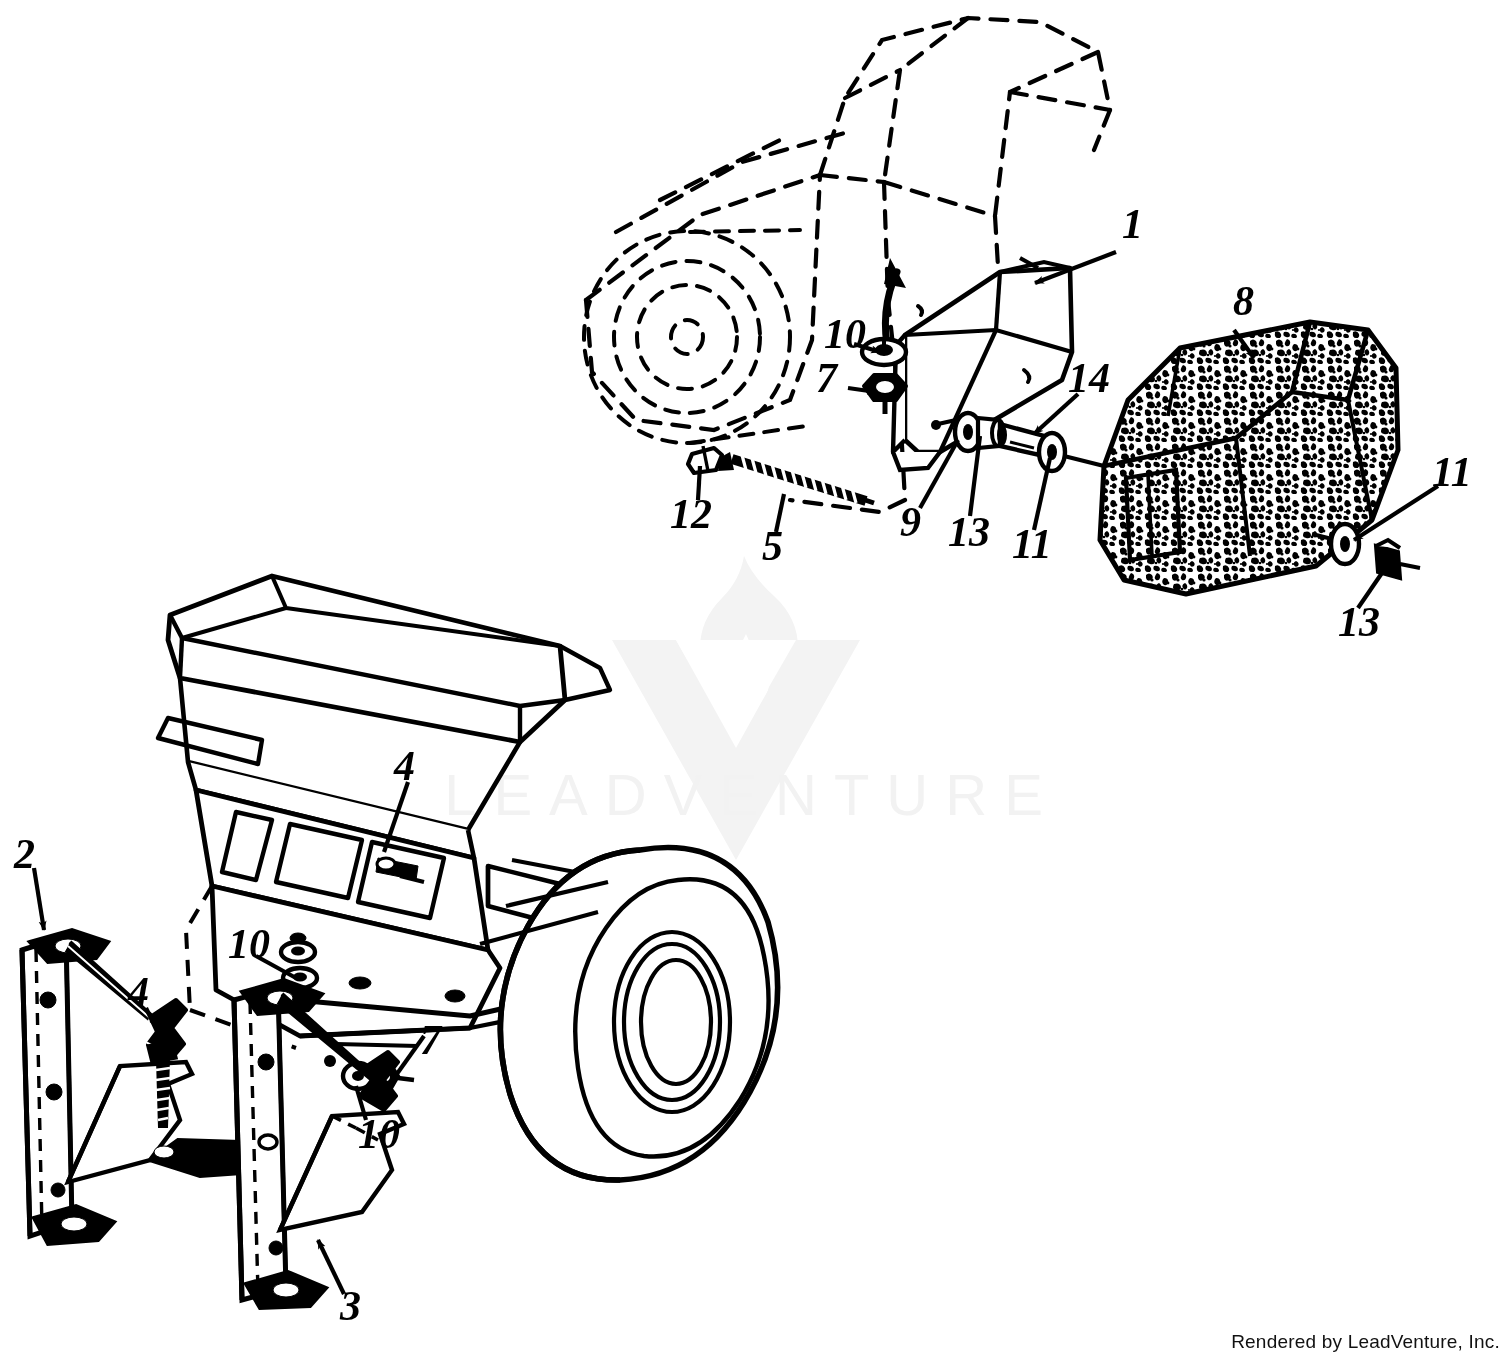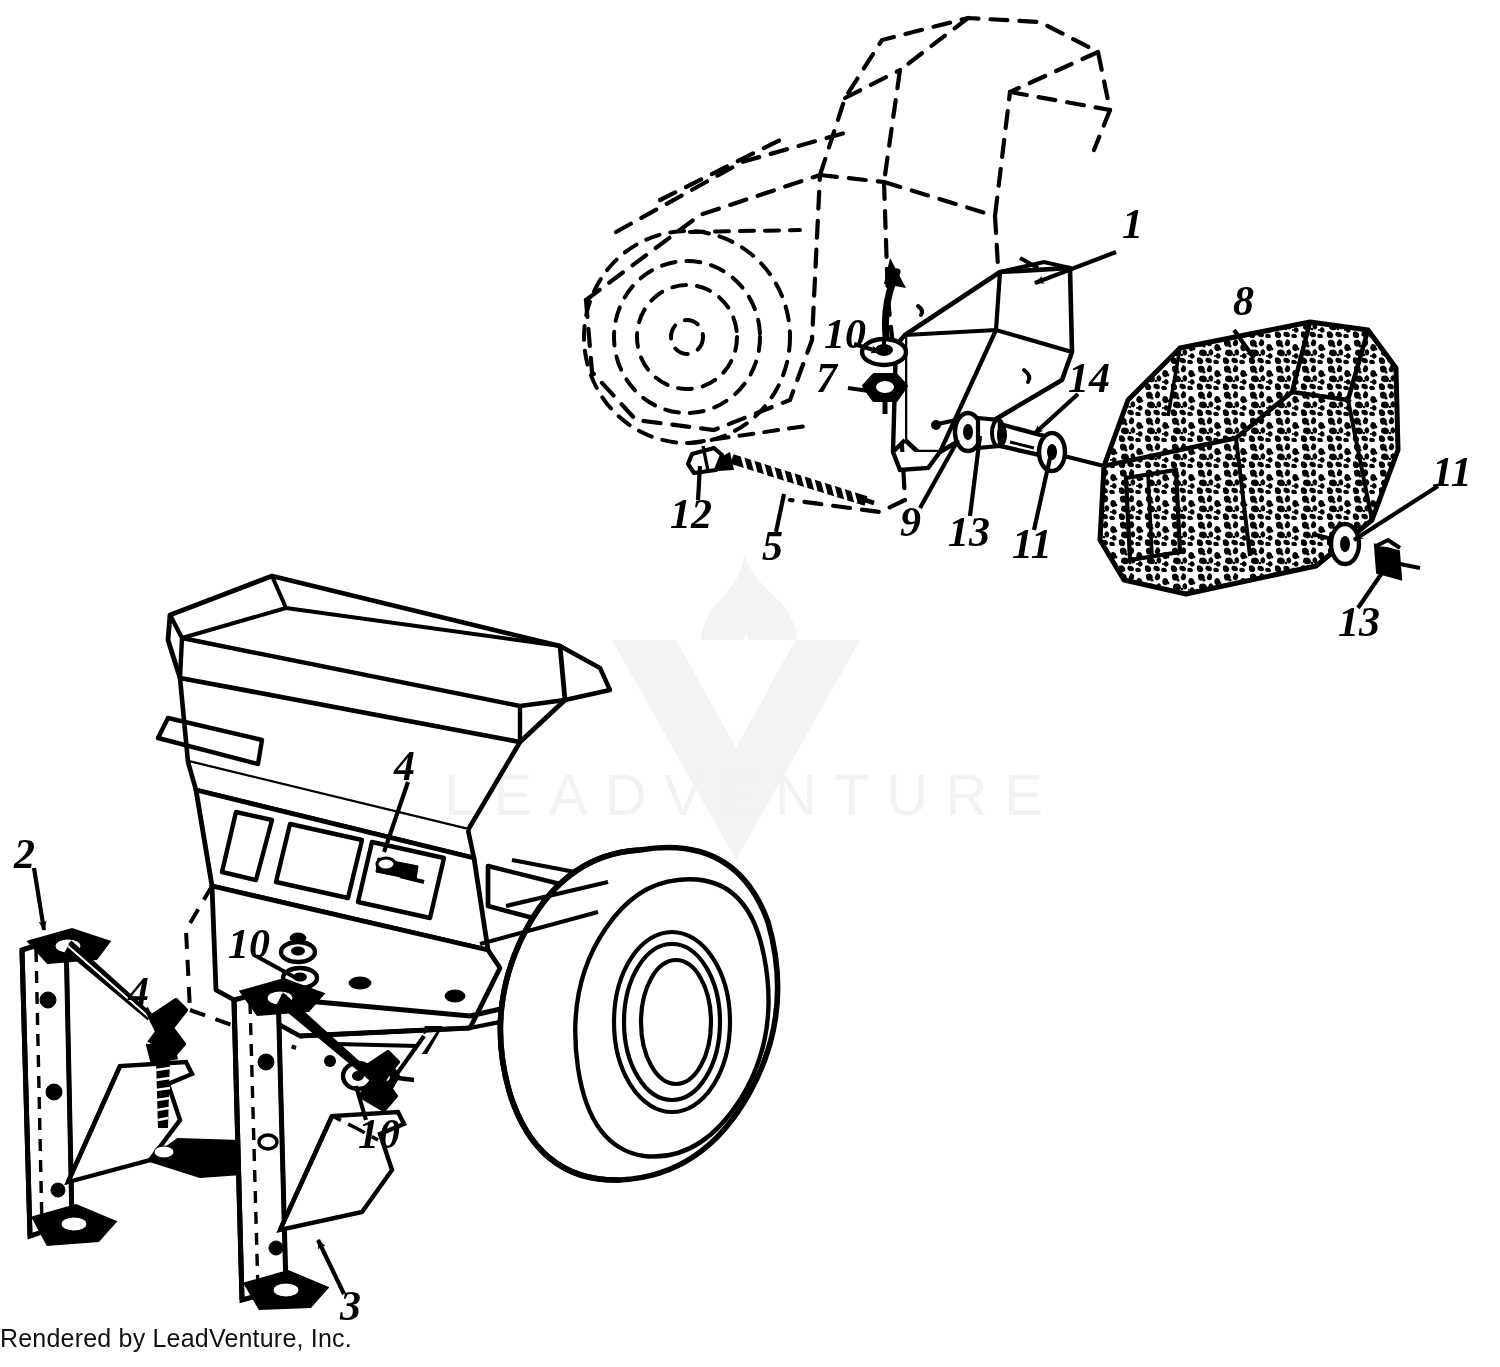--- a/index.html
+++ b/index.html
@@ -32,23 +32,23 @@
     font-family: "Liberation Serif", serif;
     font-style: italic;
     font-weight: 700;
     fill: #000000;
   }
   .caption {
     position: absolute;
     left: 0;
     right: 0;
     bottom: 14px;
-    text-align: left;
+    text-align: right;
     font-family: "Liberation Sans", sans-serif;
-    font-size: 25px;
+    font-size: 19px;
     color: #111111;
     letter-spacing: 0.2px;
   }
   .wm-text {
     font-family: "Liberation Sans", sans-serif;
     font-size: 58px;
     letter-spacing: 17px;
     fill: #f2f2f2;
     font-weight: 400;
   }

